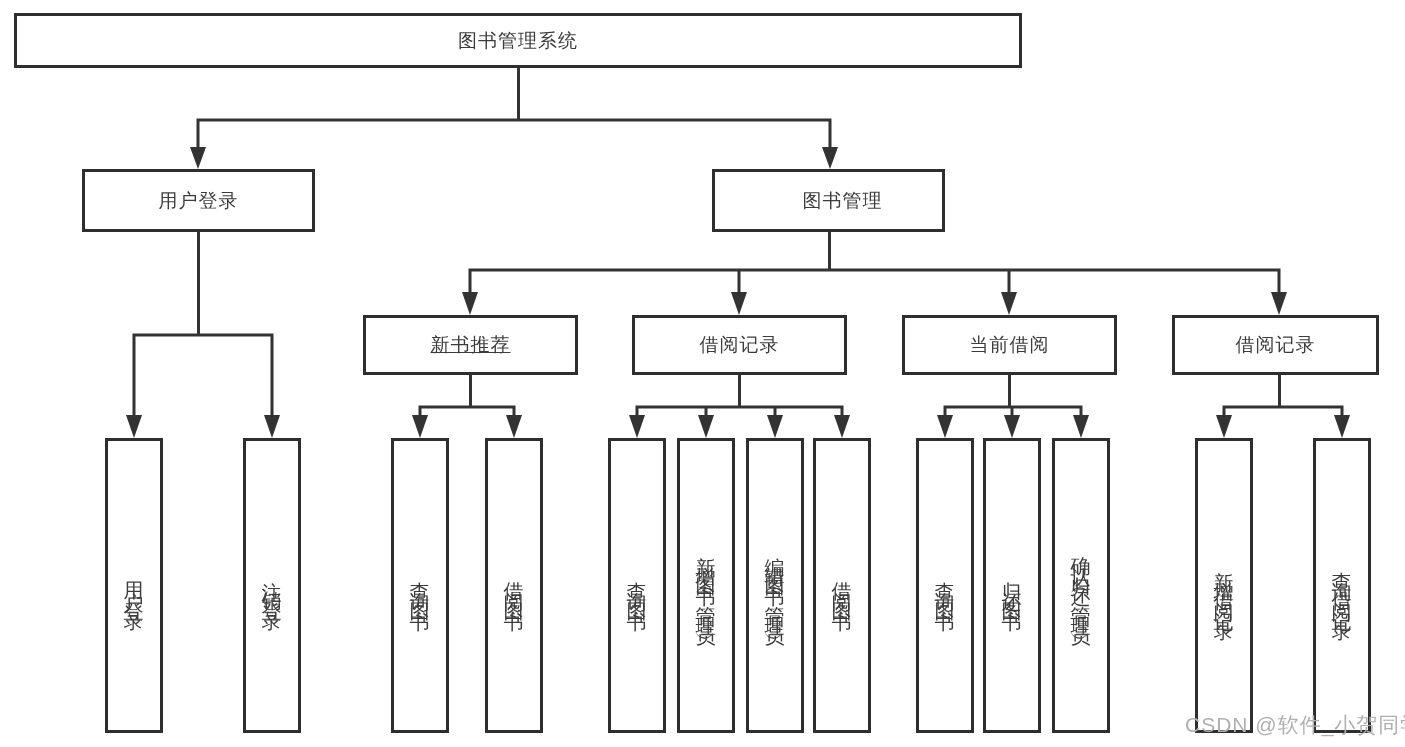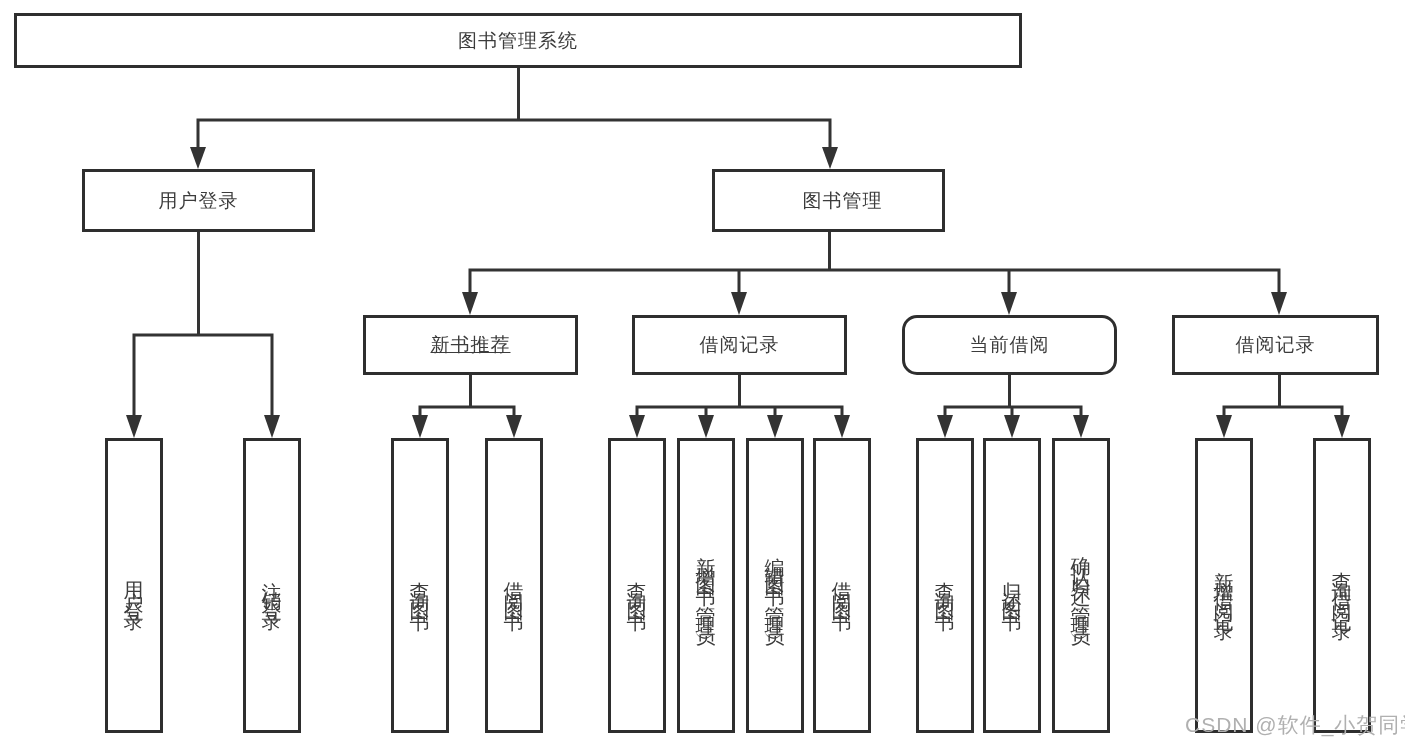--- a/index.html
+++ b/index.html
@@ -112,21 +112,21 @@
     </g>
   </svg>
 
   <div class="node h" style="left:14px; top:13px; width:1008px; height:55px;">图书管理系统</div>
 
   <div class="node h" style="left:82px; top:169px; width:233px; height:63px;">用户登录</div>
   <div class="node h" style="left:712px; top:169px; width:233px; height:63px;padding-left:28px;">图书管理</div>
 
   <div class="node h" style="left:363px; top:315px; width:215px; height:60px;text-decoration:underline;">新书推荐</div>
   <div class="node h" style="left:632px; top:315px; width:215px; height:60px;">借阅记录</div>
-  <div class="node h" style="left:902px; top:315px; width:215px; height:60px;border-radius:15px;">当前借阅</div>
+  <div class="node h" style="left:902px; top:315px; width:215px; height:60px;">当前借阅</div>
   <div class="node h" style="left:1172px; top:315px; width:207px; height:60px;">借阅记录</div>
 
   <div class="node v" style="left:105px; top:438px; width:58px; height:295px;">
     <span class="vtext">用户登录</span>
   </div>
   <div class="node v" style="left:243px; top:438px; width:58px; height:295px;">
     <span class="vtext">注销登录</span>
   </div>
   <div class="node v" style="left:391px; top:438px; width:58px; height:295px;">
     <span class="vtext">查询图书</span>

